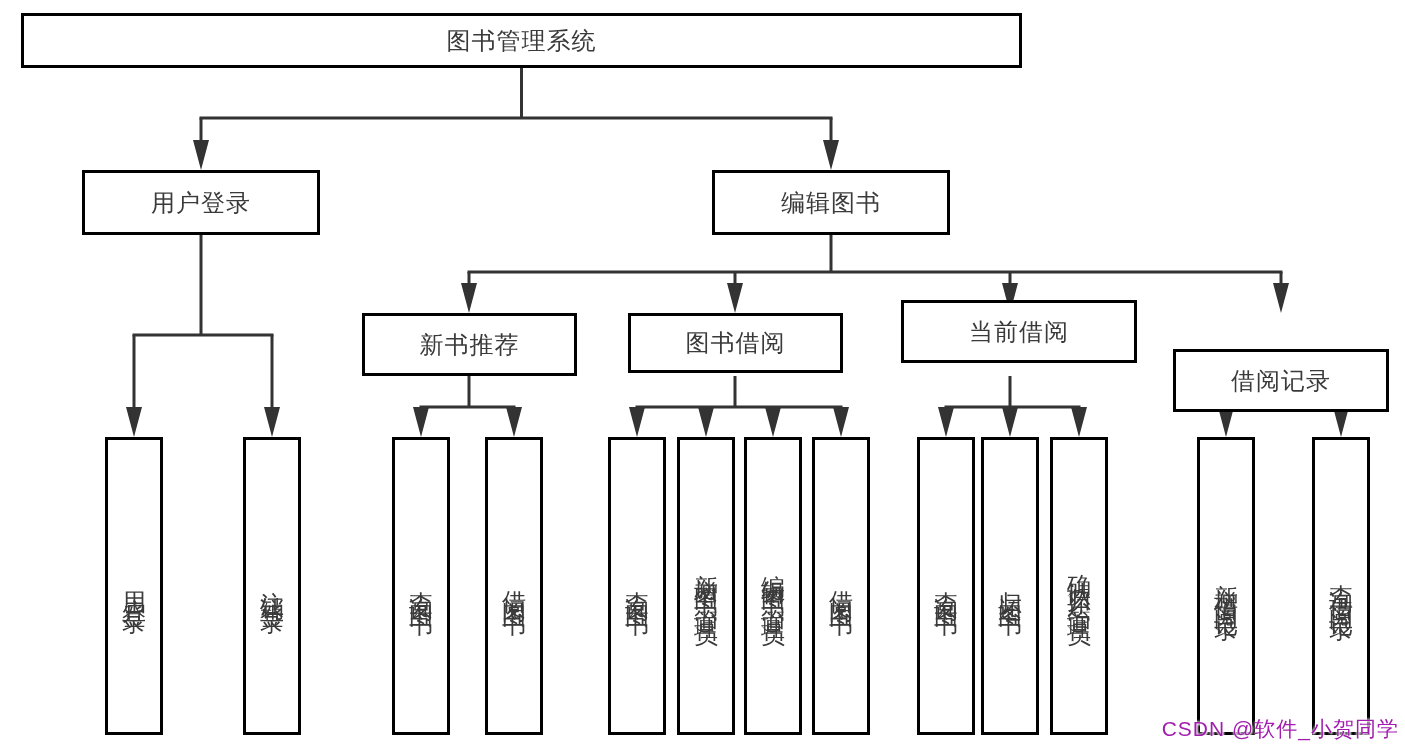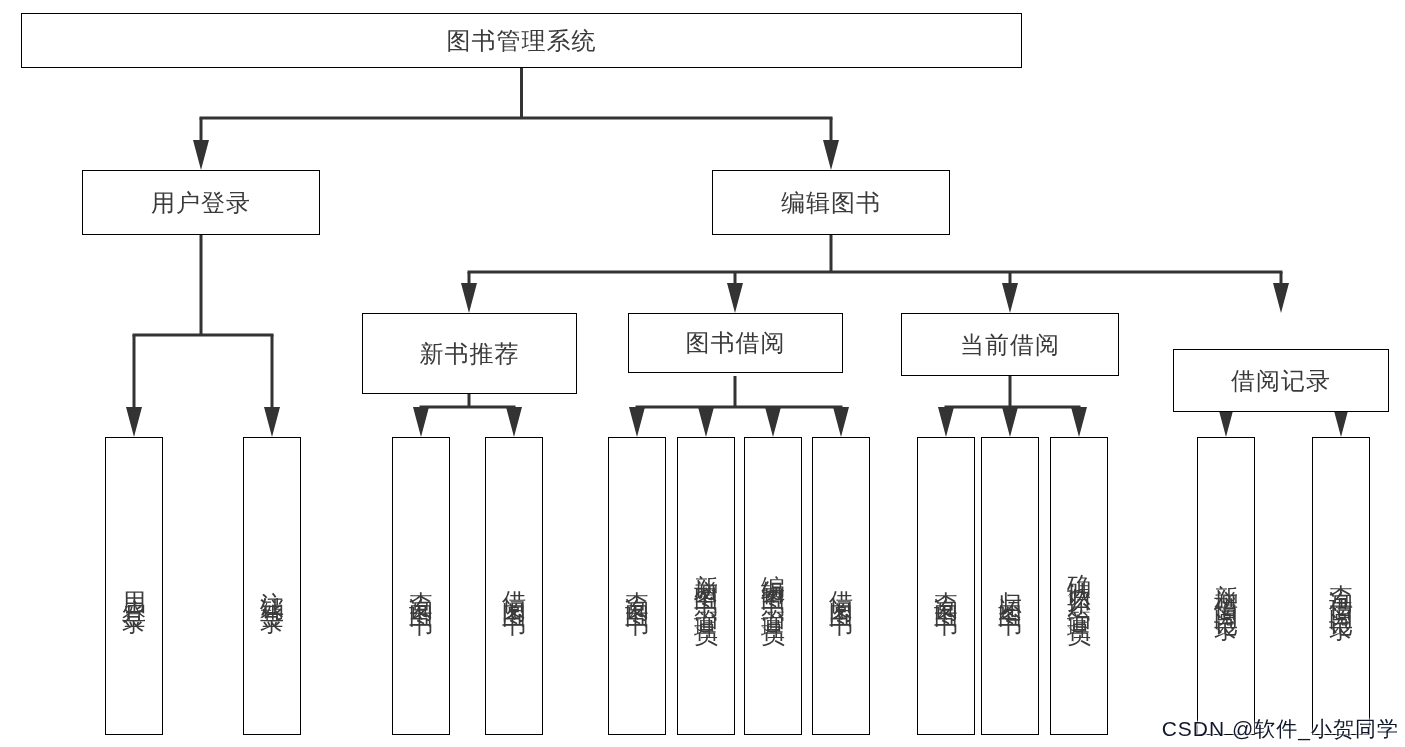--- a/index.html
+++ b/index.html
@@ -8,21 +8,21 @@
     width: 1405px;
     height: 747px;
     background: #ffffff;
     font-family: "Liberation Sans", "DejaVu Sans", sans-serif;
     overflow: hidden;
   }
   #connectors { position: absolute; top: 0; left: 0; }
   .node {
     position: absolute;
     background: #ffffff;
-    border: 1px solid #000000;
+    border: 3px solid #000000;
     box-sizing: border-box;
     display: flex;
     align-items: center;
     justify-content: center;
     color: #3a3a3a;
     font-size: 24px;
     letter-spacing: 1px;
     white-space: nowrap;
     z-index: 2;
   }
@@ -34,44 +34,44 @@
     text-orientation: mixed;
     letter-spacing: 7px;
     font-size: 24px;
     white-space: normal;
     line-height: 1;
   }
   
   #n-root   { left: 21px;  top: 13px;  width: 1001px; height: 55px; }
   #n-user   { left: 82px;  top: 170px; width: 238px;  height: 65px; }
   #n-mgmt   { left: 712px; top: 170px; width: 238px;  height: 65px; }
-  #n-nbr    { left: 362px; top: 313px; width: 215px;  height: 81px; }
+  #n-nbr    { left: 362px; top: 313px; width: 215px;  height: 63px; }
   #n-bb     { left: 628px; top: 313px; width: 215px;  height: 60px; }
-  #n-cb     { left: 901px; top: 313px; width: 218px;  height: 63px; }
+  #n-cb     { left: 901px; top: 300px; width: 236px;  height: 63px; }
   #n-br     { left: 1173px; top: 313px; width: 216px; height: 63px; margin-top: 36px; }
   
   #l-user    { left: 105px; }
   #l-logout  { left: 243px; }
   #l-nbr-q   { left: 392px; }
   #l-nbr-b   { left: 485px; }
   #l-bb-q    { left: 608px; }
   #l-bb-add  { left: 677px; }
   #l-bb-edit { left: 744px; }
   #l-bb-bor  { left: 812px; }
   #l-cb-q    { left: 917px; }
   #l-cb-ret  { left: 981px; }
   #l-cb-conf { left: 1050px; }
   #l-br-add  { left: 1197px; }
   #l-br-q    { left: 1312px; }
   #watermark {
     position: absolute;
     right: 6px;
     bottom: 4px;
     font-size: 21px;
-    color: #0f172a;
+    color: #a21caf;
     letter-spacing: 1px;
     text-shadow: 0 0 3px #ffffff, 0 0 3px #ffffff, 1px 1px 2px #ffffff;
     z-index: 5;
   }
   line { stroke: #333333; stroke-width: 3; }
   polygon { fill: #333333; }
 </style>
 </head>
 <body>
 

